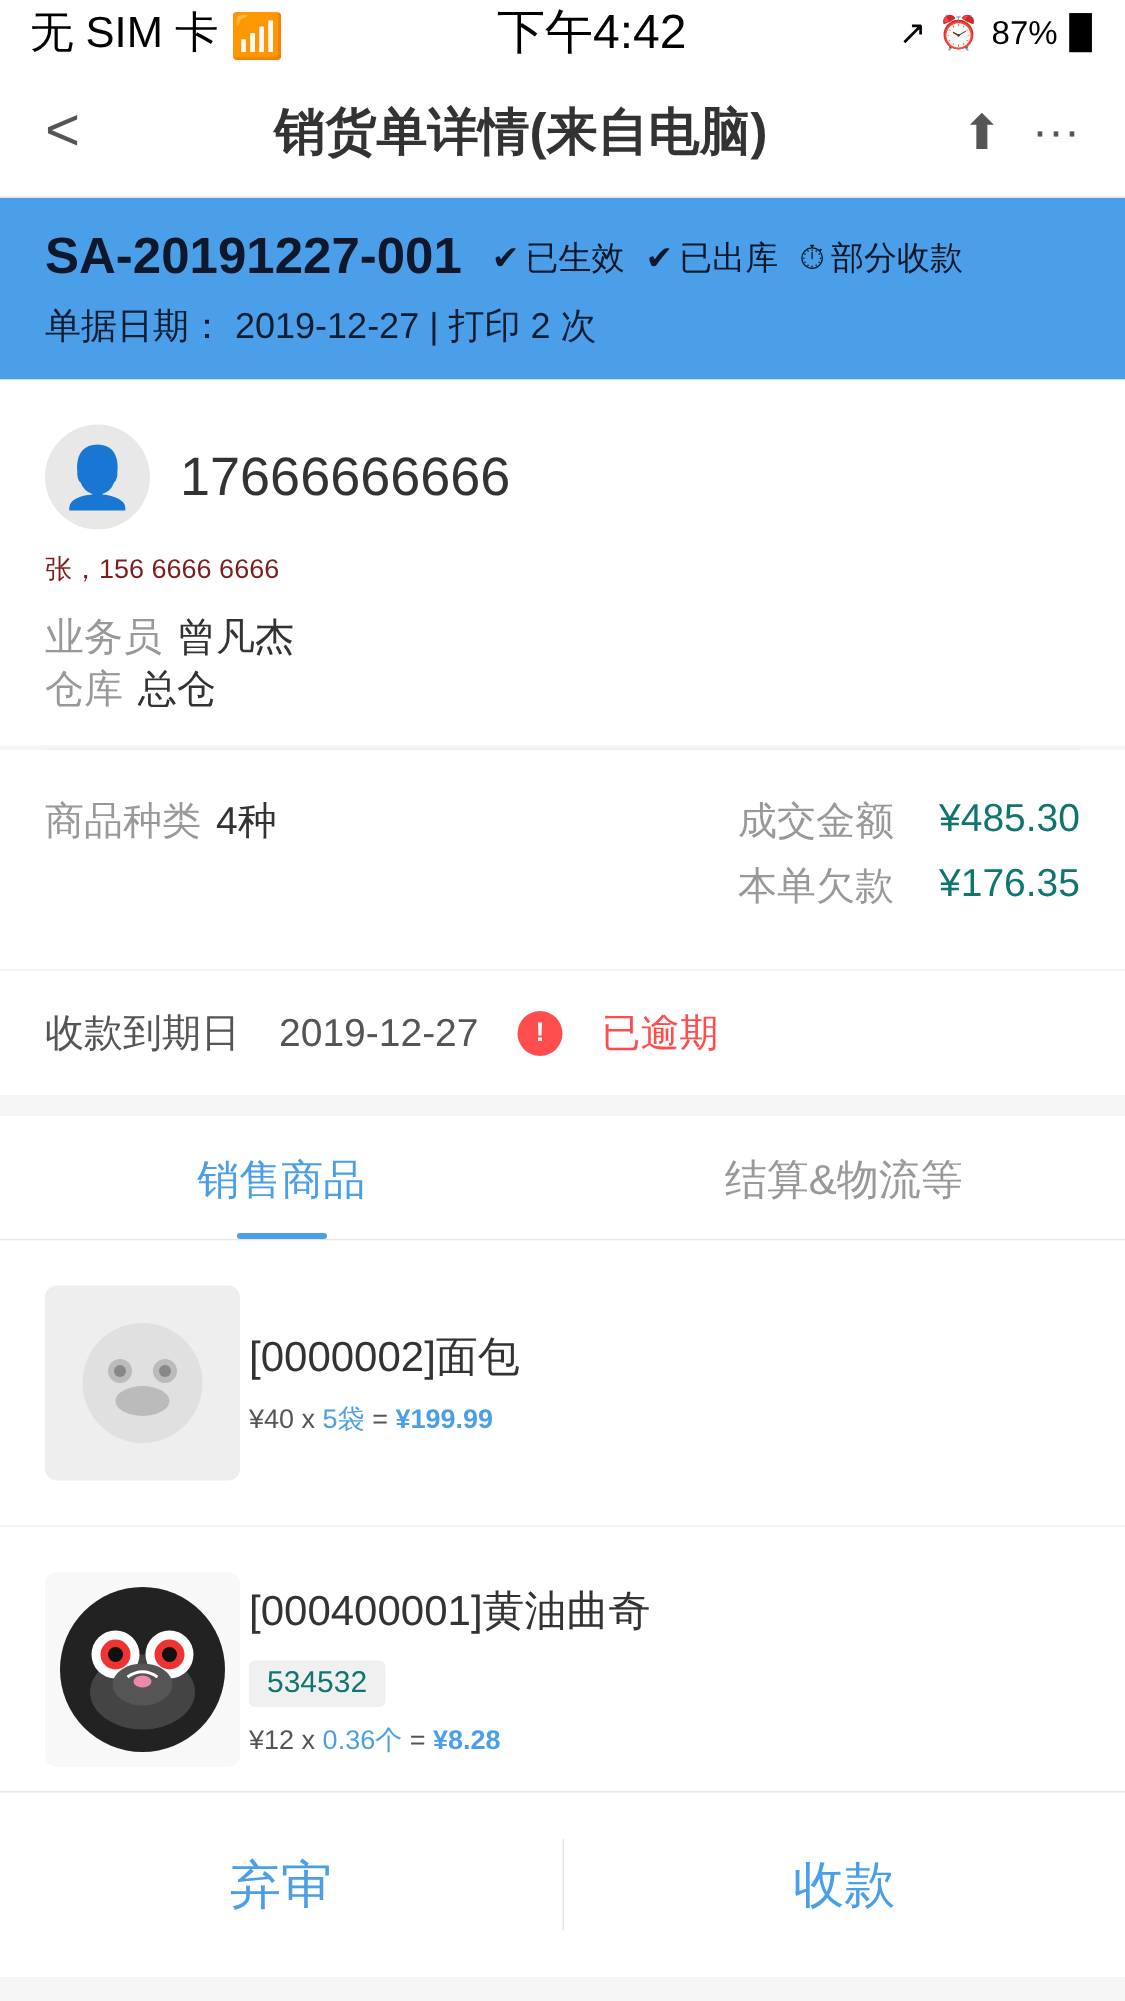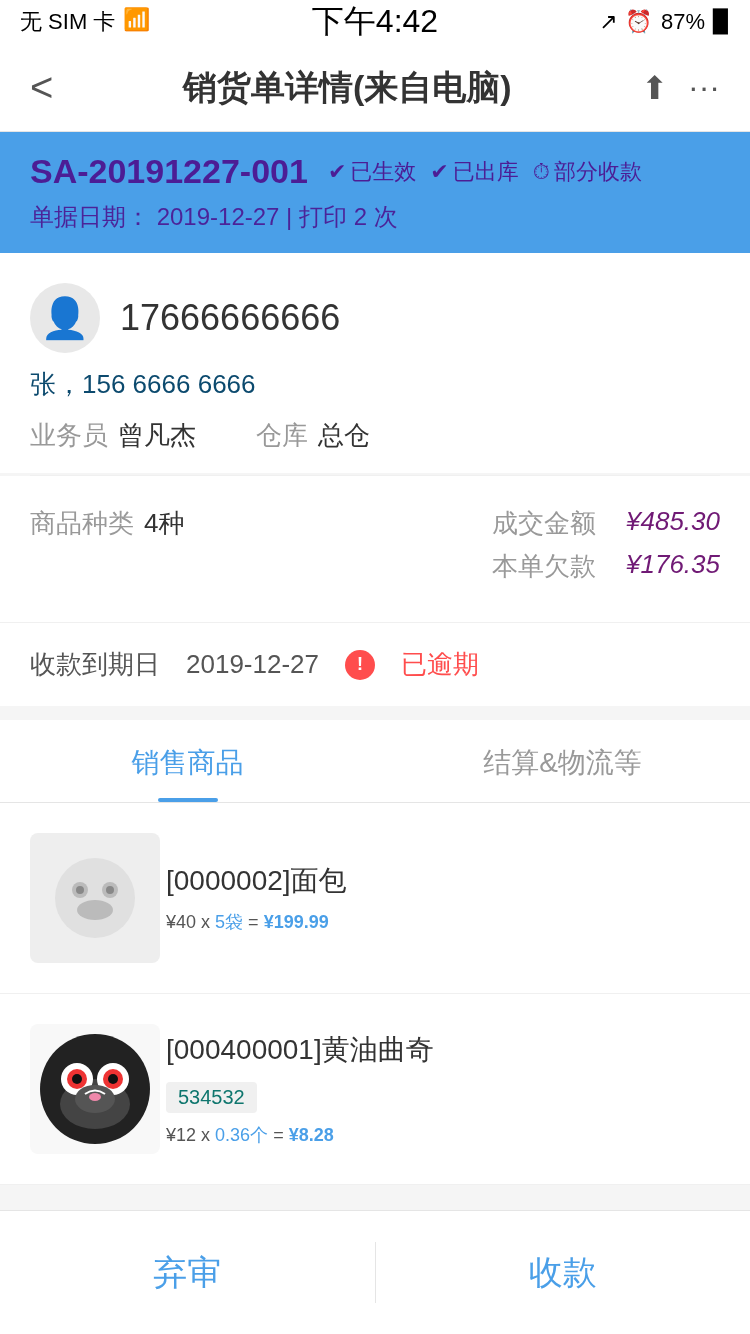--- a/index.html
+++ b/index.html
@@ -16,21 +16,21 @@
     
     .status-bar {
       background: #fff;
       height: 44px;
       display: flex;
       align-items: center;
       justify-content: space-between;
       padding: 0 20px;
       font-size: 24px;
     }
-    .status-left { display: flex; align-items: flex-start; gap: 8px; font-size: 22px; }
+    .status-left { display: flex; align-items: flex-end; gap: 8px; font-size: 29px; }
     .status-center { font-size: 32px; font-weight: 500; }
     .status-right { display: flex; align-items: center; gap: 8px; font-size: 22px; }
 
     
     .nav-bar {
       background: #fff;
       height: 88px;
       display: flex;
       align-items: center;
       justify-content: space-between;
@@ -39,21 +39,21 @@
     }
     .nav-title { font-size: 34px; font-weight: 600; color: #333; }
     .nav-icons { display: flex; align-items: center; gap: 20px; }
     .nav-icon { font-size: 32px; color: #555; cursor: pointer; }
     .nav-back { font-size: 40px; color: #555; cursor: pointer; }
 
     
     .header-banner {
       background: #4a9fe8;
       padding: 20px 30px;
-      color: #4c1d95;
+      color: #0f172a;
     }
     .banner-top {
       display: flex;
       align-items: center;
       gap: 20px;
       margin-bottom: 10px;
     }
     .banner-id { font-size: 34px; font-weight: bold; }
     .banner-badges { display: flex; gap: 14px; align-items: center; }
     .badge { font-size: 22px; display: flex; align-items: center; gap: 4px; }
@@ -76,26 +76,26 @@
       height: 70px;
       border-radius: 50%;
       background: #e8e8e8;
       display: flex;
       align-items: center;
       justify-content: center;
       flex-shrink: 0;
     }
     .avatar-icon { font-size: 40px; color: #999; }
     .customer-phone { font-size: 36px; font-weight: 500; color: #333; }
-    .customer-name { font-size: 26px; color: #0c4a6e; margin-bottom: 16px; margin-top: 12px; }
+    .customer-name { font-size: 18px; color: #7f1d1d; margin-bottom: 16px; margin-top: 12px; }
     .customer-meta {
       display: flex;
-      gap: 60px;
       font-size: 26px;
       color: #555;
+      flex-direction: column;
     }
     .meta-item { display: flex; gap: 10px; }
     .meta-label { color: #999; }
     .meta-value { color: #333; }
 
     
     .divider {
       height: 1px;
       background: #f0f0f0;
       margin: 0 30px;
@@ -114,21 +114,21 @@
     .summary-types-count { font-size: 26px; color: #333; }
     .summary-right { text-align: right; }
     .summary-row {
       display: flex;
       justify-content: space-between;
       gap: 30px;
       font-size: 26px;
       margin-bottom: 8px;
     }
     .summary-row-label { color: #999; margin-left: 37px; }
-    .summary-row-value { color: #701a75; font-weight: 500; font-style: italic; }
+    .summary-row-value { color: #0f766e; font-weight: 500; }
 
     
     .due-section {
       background: #fff;
       padding: 24px 30px;
       font-size: 26px;
       color: #555;
       display: flex;
       align-items: center;
       gap: 26px;
@@ -211,21 +211,21 @@
       background: #f8f8f8;
       display: flex;
       align-items: center;
       justify-content: center;
       font-size: 44px;
     }
 
     
     .bottom-bar {
       position: fixed;
-      bottom: 0;
+      bottom: 16px;
       left: 0;
       width: 750px;
       height: 124px;
       background: #fff;
       border-top: 1px solid #e5e5e5;
       display: flex;
     }
     .bottom-btn {
       flex: 1;
       display: flex;

